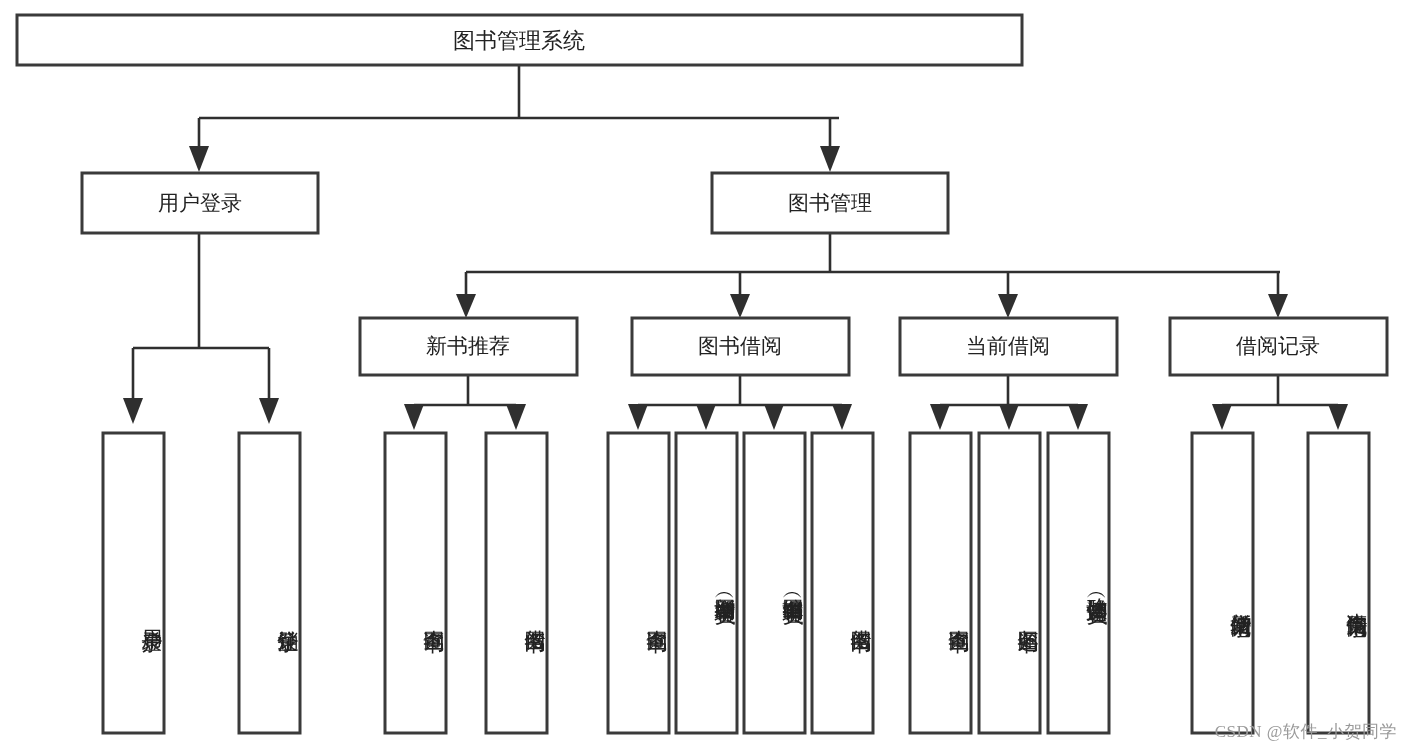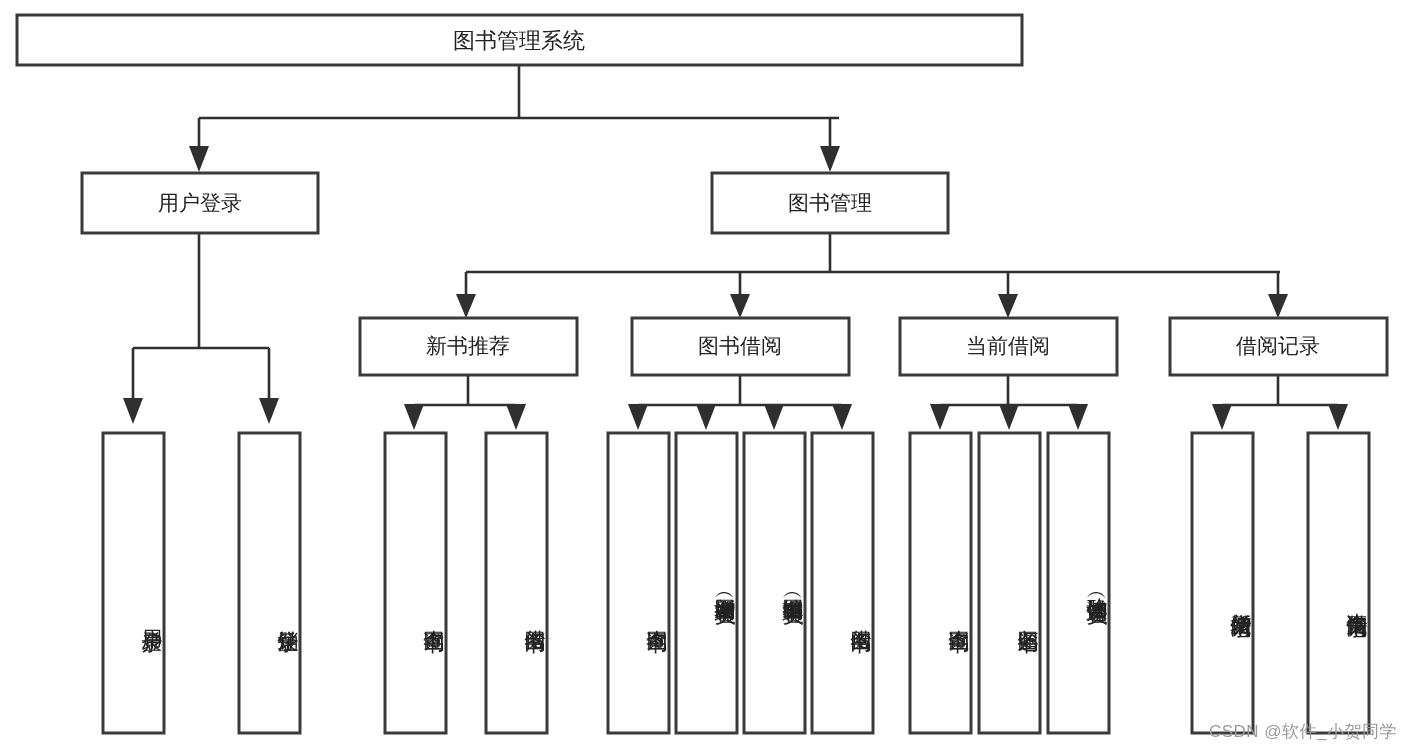--- a/index.html
+++ b/index.html
@@ -68,21 +68,21 @@
     letter-spacing: 1px;
     display: flex;
     align-items: flex-start;
     justify-content: center;
     pointer-events: none;
   }
   .watermark {
     position: absolute;
     right: 8px;
     bottom: 4px;
-    font-family: Liberation Sans, sans-serif;
+    font-family: Liberation Serif, serif;
     font-size: 17px;
     color: #9a9a9a;
     letter-spacing: 0.5px;
     white-space: nowrap;
   }
 </style>
 </head>
 <body>
 
 <div id="diagram-root">

